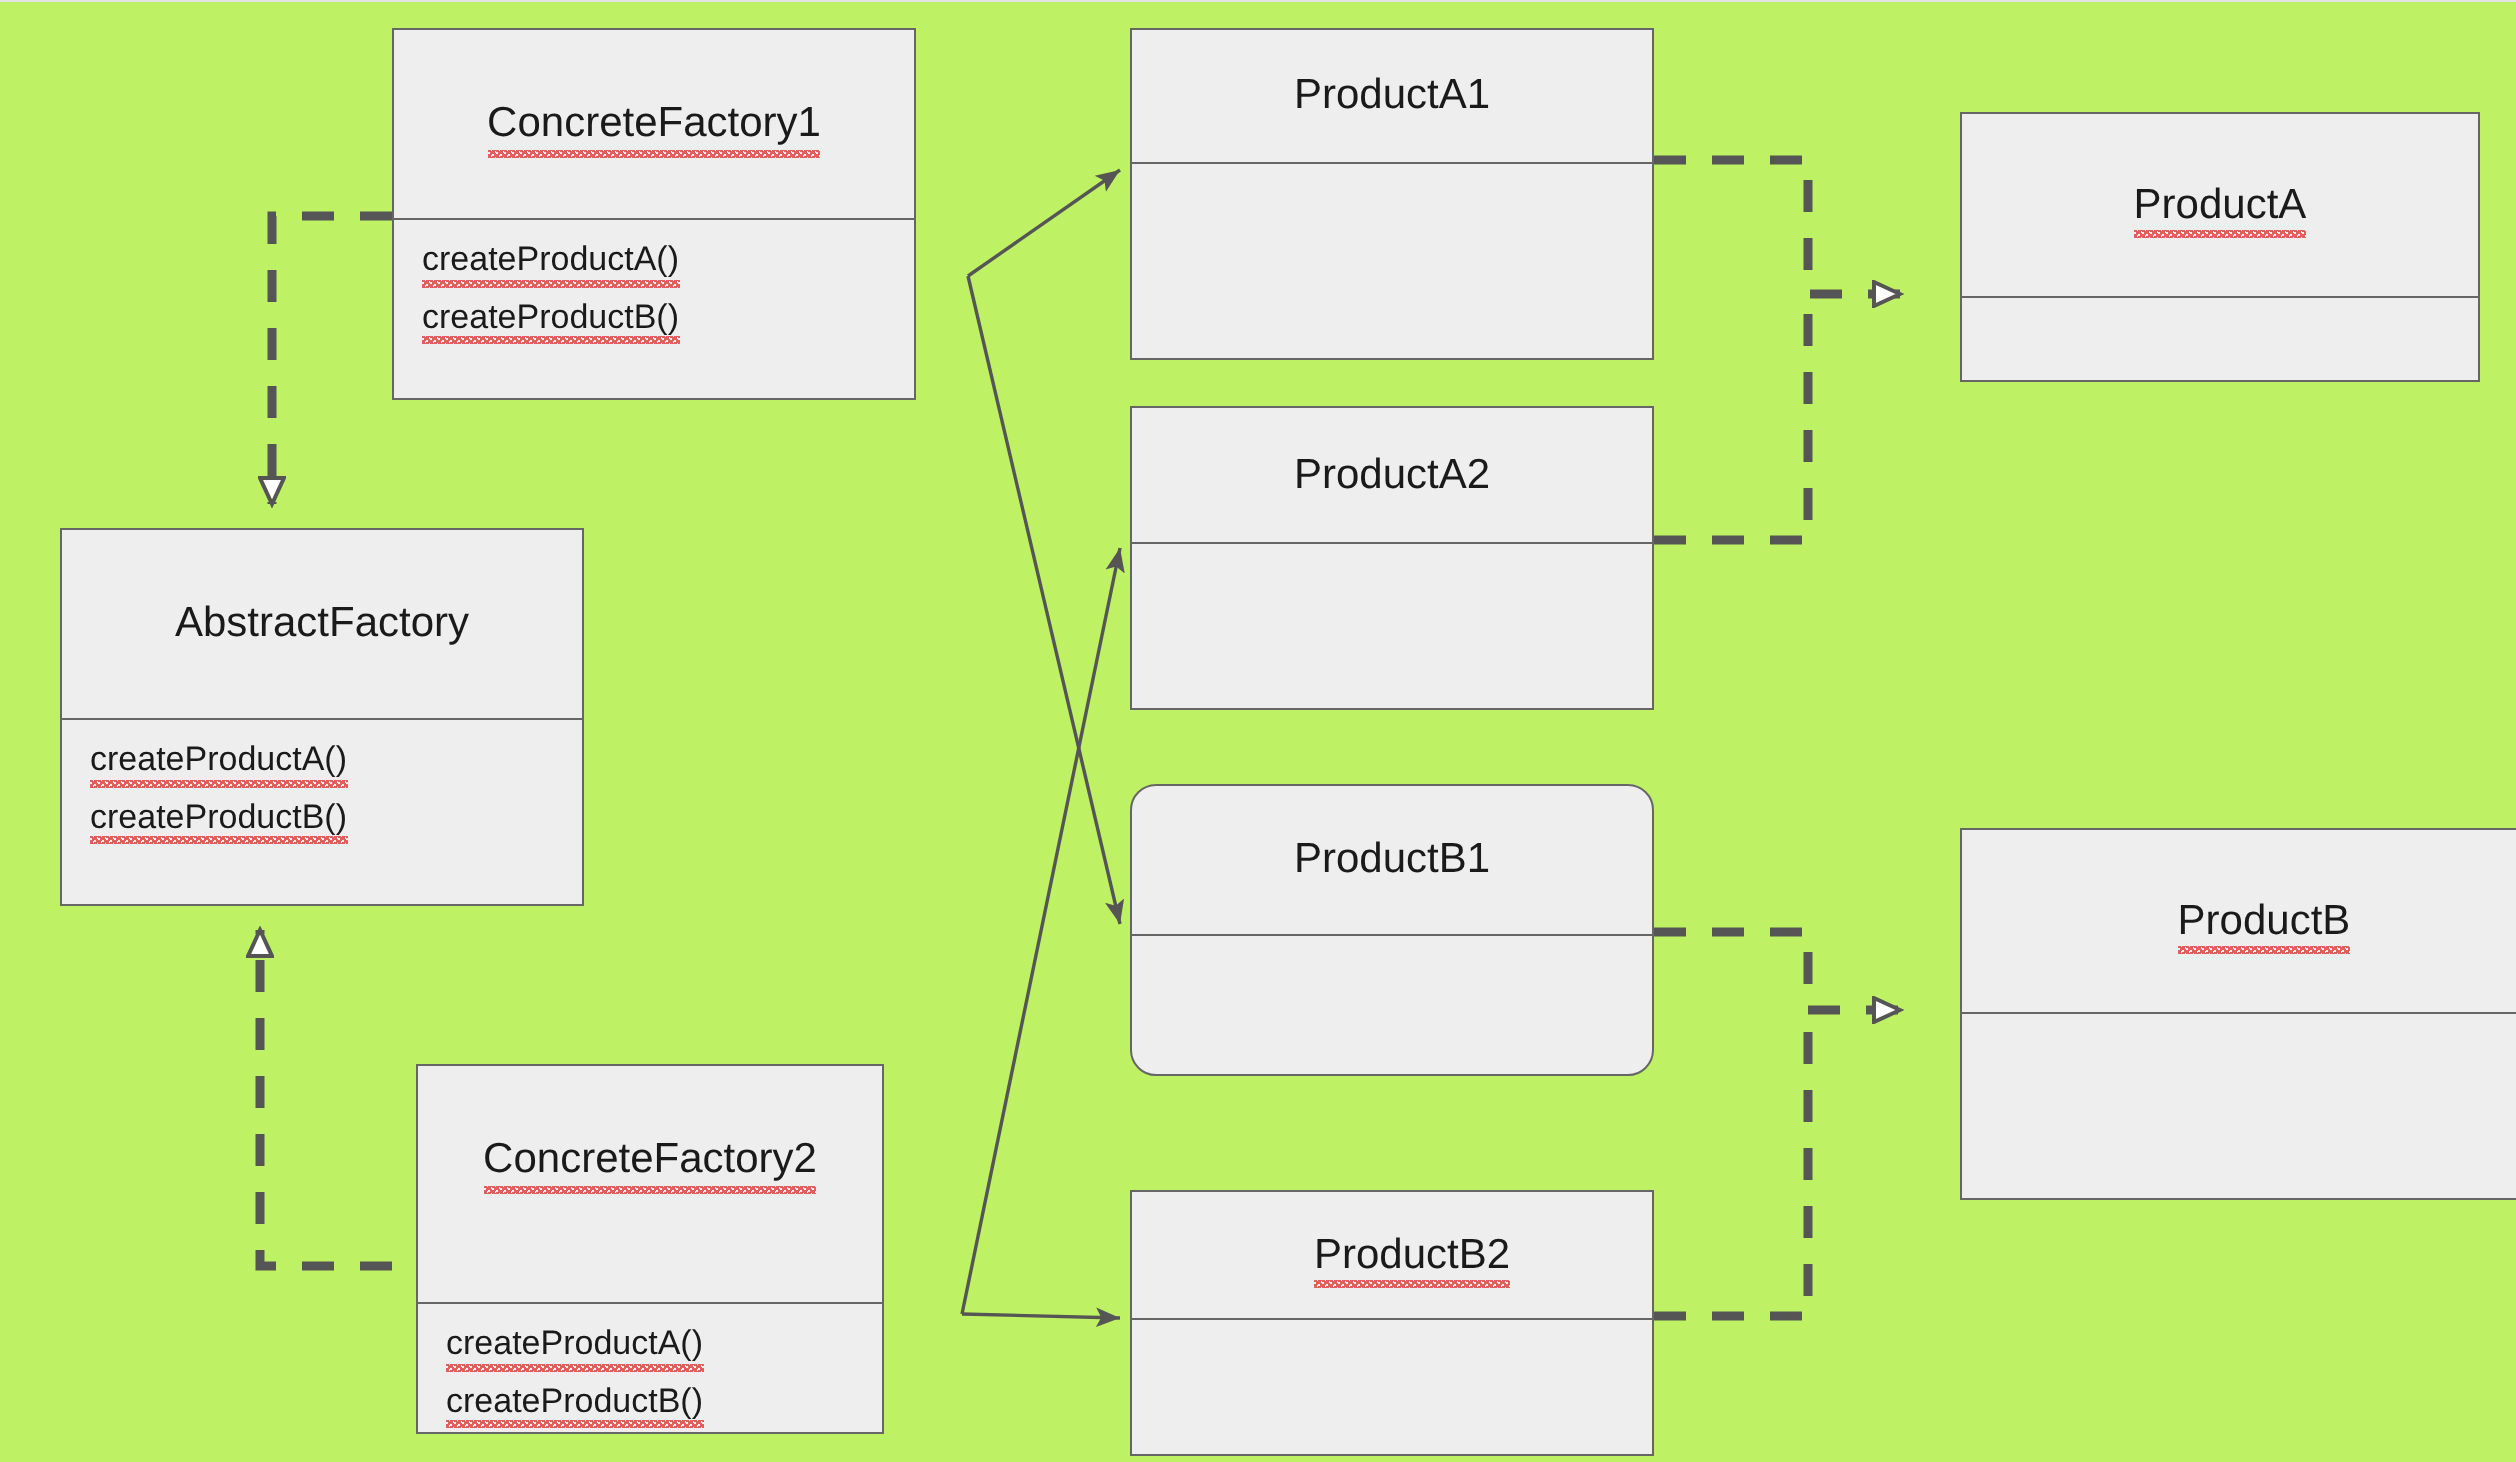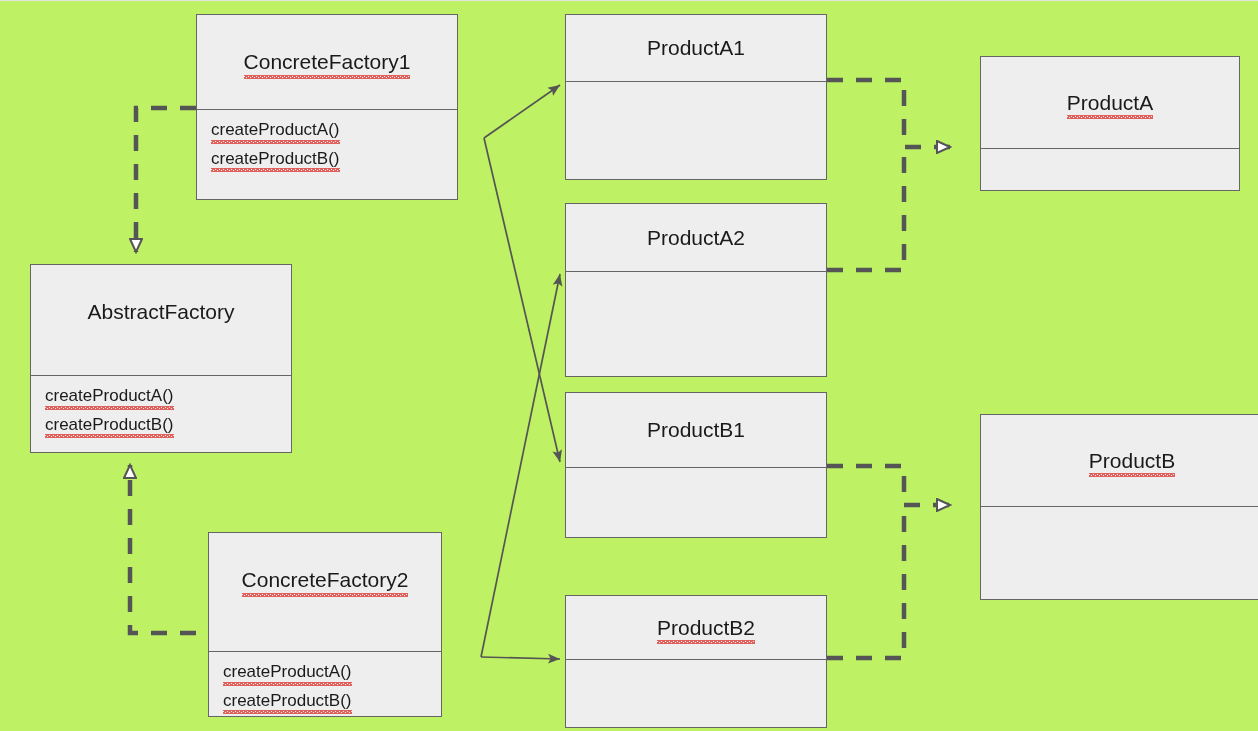--- a/index.html
+++ b/index.html
@@ -141,21 +141,21 @@
   <div class="uml-class" style="left:196px; top:14px; width:262px; height:186px;">
     <div class="uml-head" style="height:94px;">
       <span class="class-title spell">ConcreteFactory1</span>
     </div>
     <div class="uml-body" style="flex:1;">
       <span class="member spell">createProductA()</span>
       <span class="member spell">createProductB()</span>
     </div>
   </div>
 
-  <div class="uml-class" style="left:30px; top:264px; width:262px; height:189px;gap:16px;">
+  <div class="uml-class" style="left:30px; top:264px; width:262px; height:189px;">
     <div class="uml-head" style="height:94px;">
       <span class="class-title">AbstractFactory</span>
     </div>
     <div class="uml-body" style="flex:1;">
       <span class="member spell">createProductA()</span>
       <span class="member spell">createProductB()</span>
     </div>
   </div>
 
   <div class="uml-class" style="left:208px; top:532px; width:234px; height:185px;gap:24px;">
@@ -168,28 +168,28 @@
     </div>
   </div>
 
   <div class="uml-class" style="left:565px; top:14px; width:262px; height:166px;">
     <div class="uml-head" style="height:66px;">
       <span class="class-title">ProductA1</span>
     </div>
     <div class="uml-body" style="flex:1;"></div>
   </div>
 
-  <div class="uml-class" style="left:565px; top:203px; width:262px; height:174px;">
+  <div class="uml-class" style="left:565px; top:203px; width:262px; height:152px;">
     <div class="uml-head" style="height:67px;">
       <span class="class-title">ProductA2</span>
     </div>
     <div class="uml-body" style="flex:1;"></div>
   </div>
 
-  <div class="uml-class" style="left:565px; top:392px; width:262px; height:146px;">
+  <div class="uml-class" style="left:565px; top:392px; width:262px; height:146px;border-radius:13px;">
     <div class="uml-head" style="height:74px;">
       <span class="class-title">ProductB1</span>
     </div>
     <div class="uml-body" style="flex:1;"></div>
   </div>
 
   <div class="uml-class" style="left:565px; top:595px; width:262px; height:133px;">
     <div class="uml-head" style="height:63px;padding-left:20px;">
       <span class="class-title spell">ProductB2</span>
     </div>

